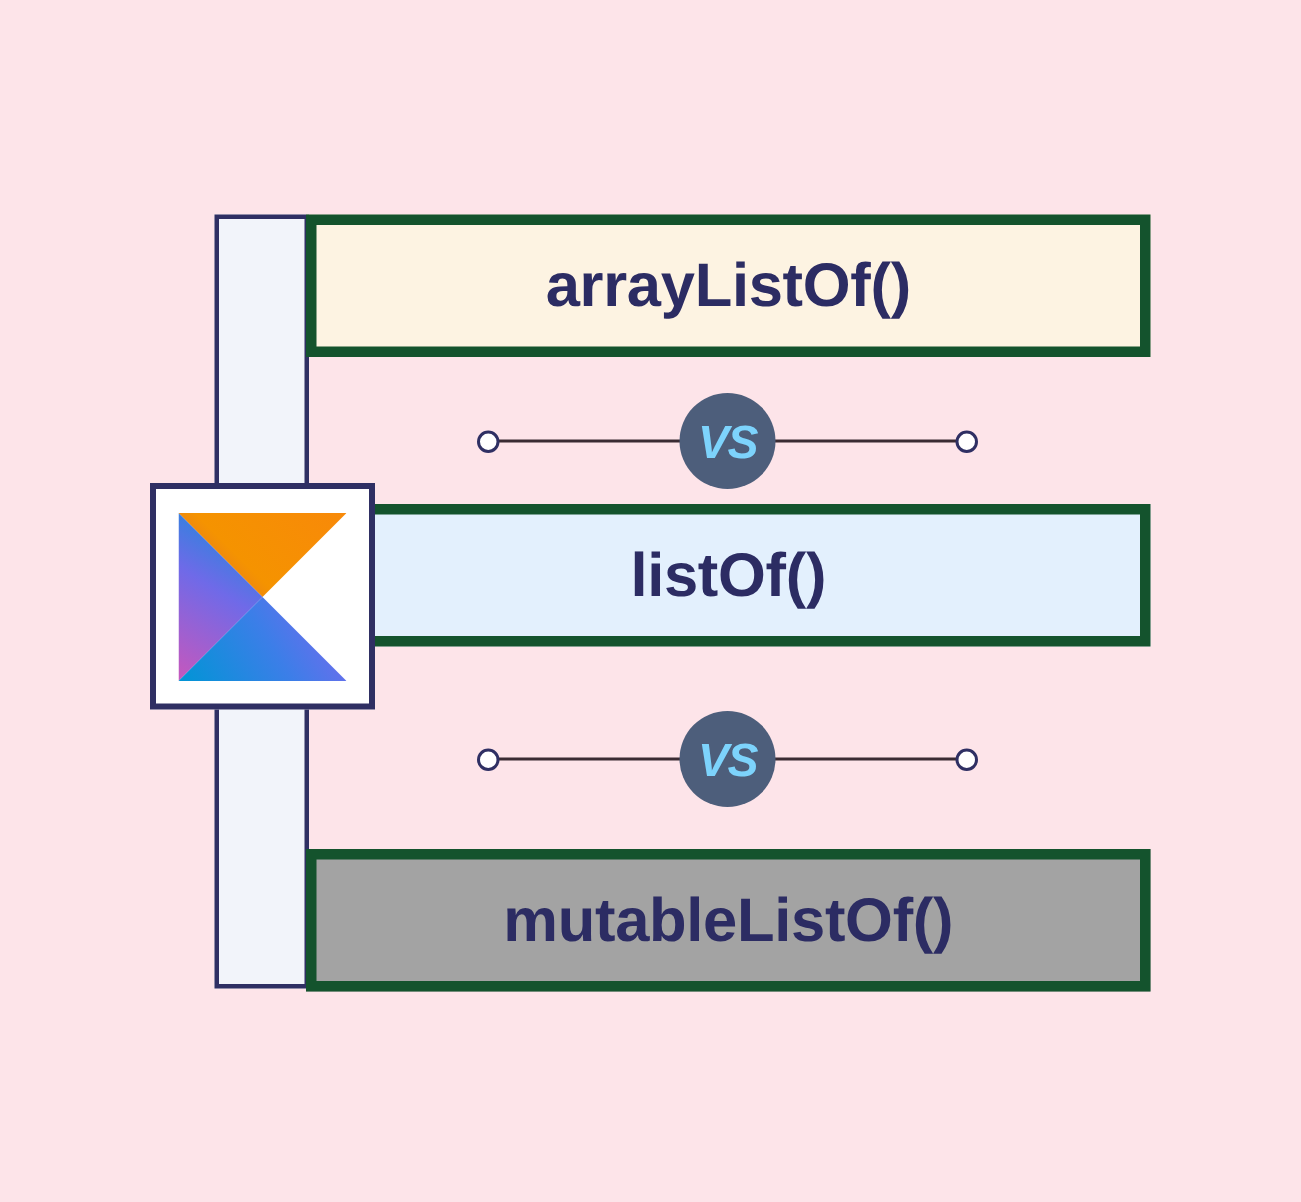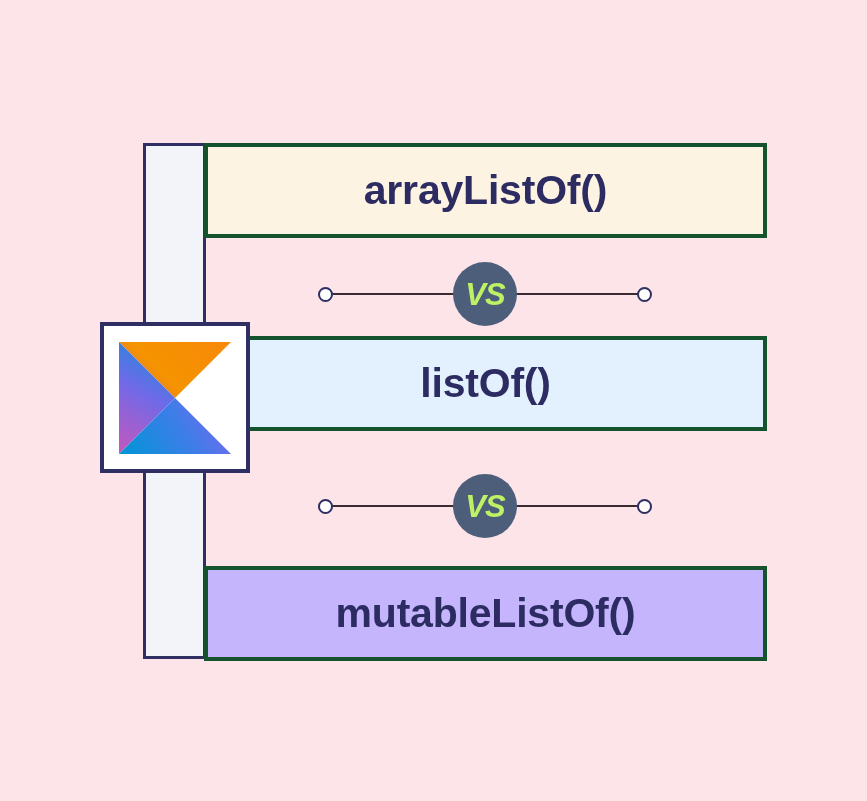--- a/index.html
+++ b/index.html
@@ -33,38 +33,38 @@
     border: 3px solid #2f2f63;
     box-sizing: border-box;
   }
 
   
   .bar {
     position: absolute;
     left: 204px;
     width: 563px;
     height: 95px;
-    border: 4px solid #14532d;
+    border: 7px solid #14532d;
     box-sizing: border-box;
     display: flex;
     align-items: center;
     justify-content: center;
   }
   .bar-label {
     font-size: 41px;
     font-weight: bold;
     color: #2c2c63;
     letter-spacing: -0.2px;
     white-space: nowrap;
     line-height: 1;
   }
 
   .bar-1 { top: 143px; background: #fdf3e2; }
   .bar-2 { top: 336px; background: #e3f0fd; }
-  .bar-3 { top: 566px; background: #c4b5fd; }
+  .bar-3 { top: 566px; background: #a3a3a3; }
 
   
   .connector {
     position: absolute;
     left: 318px;
     width: 334px;
     height: 64px;
     display: flex;
     align-items: center;
     justify-content: space-between;
@@ -94,21 +94,21 @@
     width: 64px;
     height: 64px;
     border-radius: 50%;
     background: #4d5e7b;
     display: flex;
     align-items: center;
     justify-content: center;
     z-index: 2;
   }
   .vs-badge span {
-    color: #bef264;
+    color: #7dd3fc;
     font-size: 31px;
     font-weight: bold;
     font-style: italic;
     line-height: 1;
     letter-spacing: -1px;
   }
 
   
   .logo-card {
     position: absolute;

